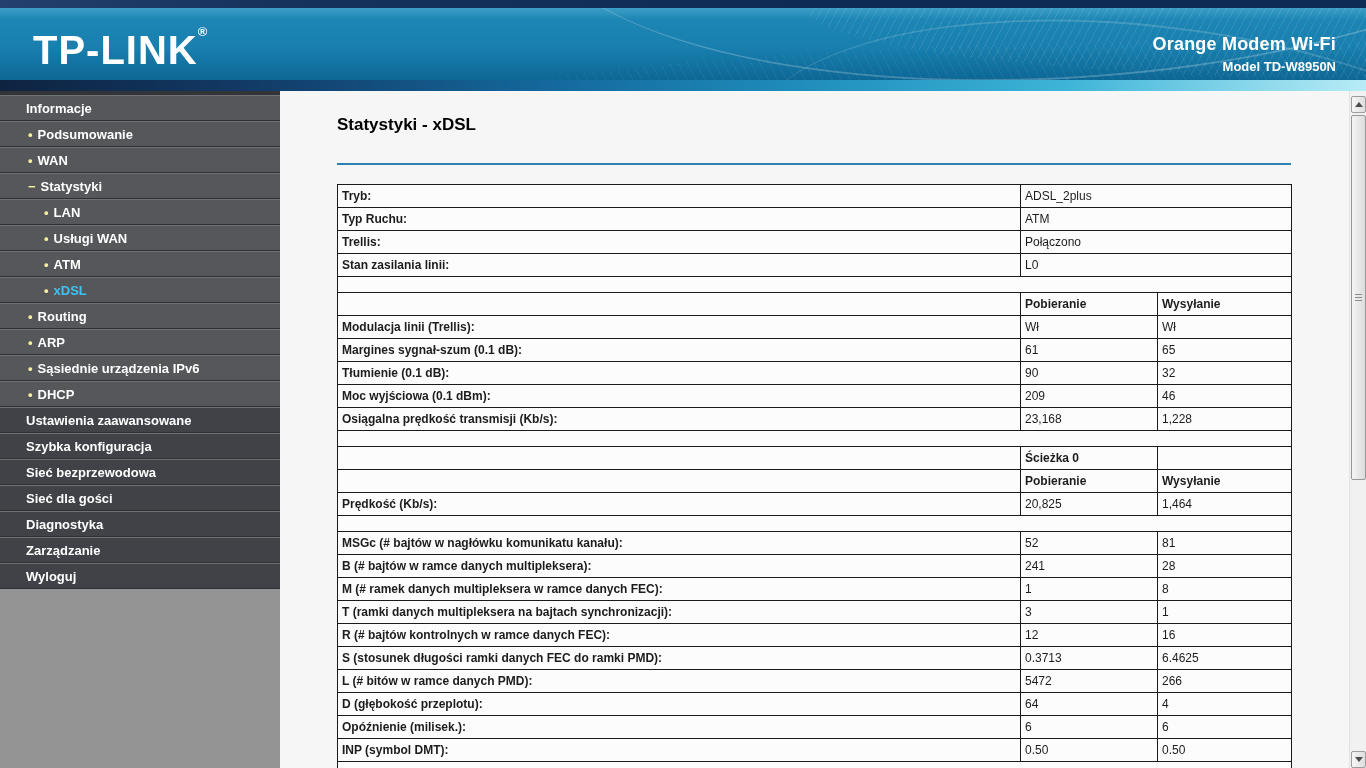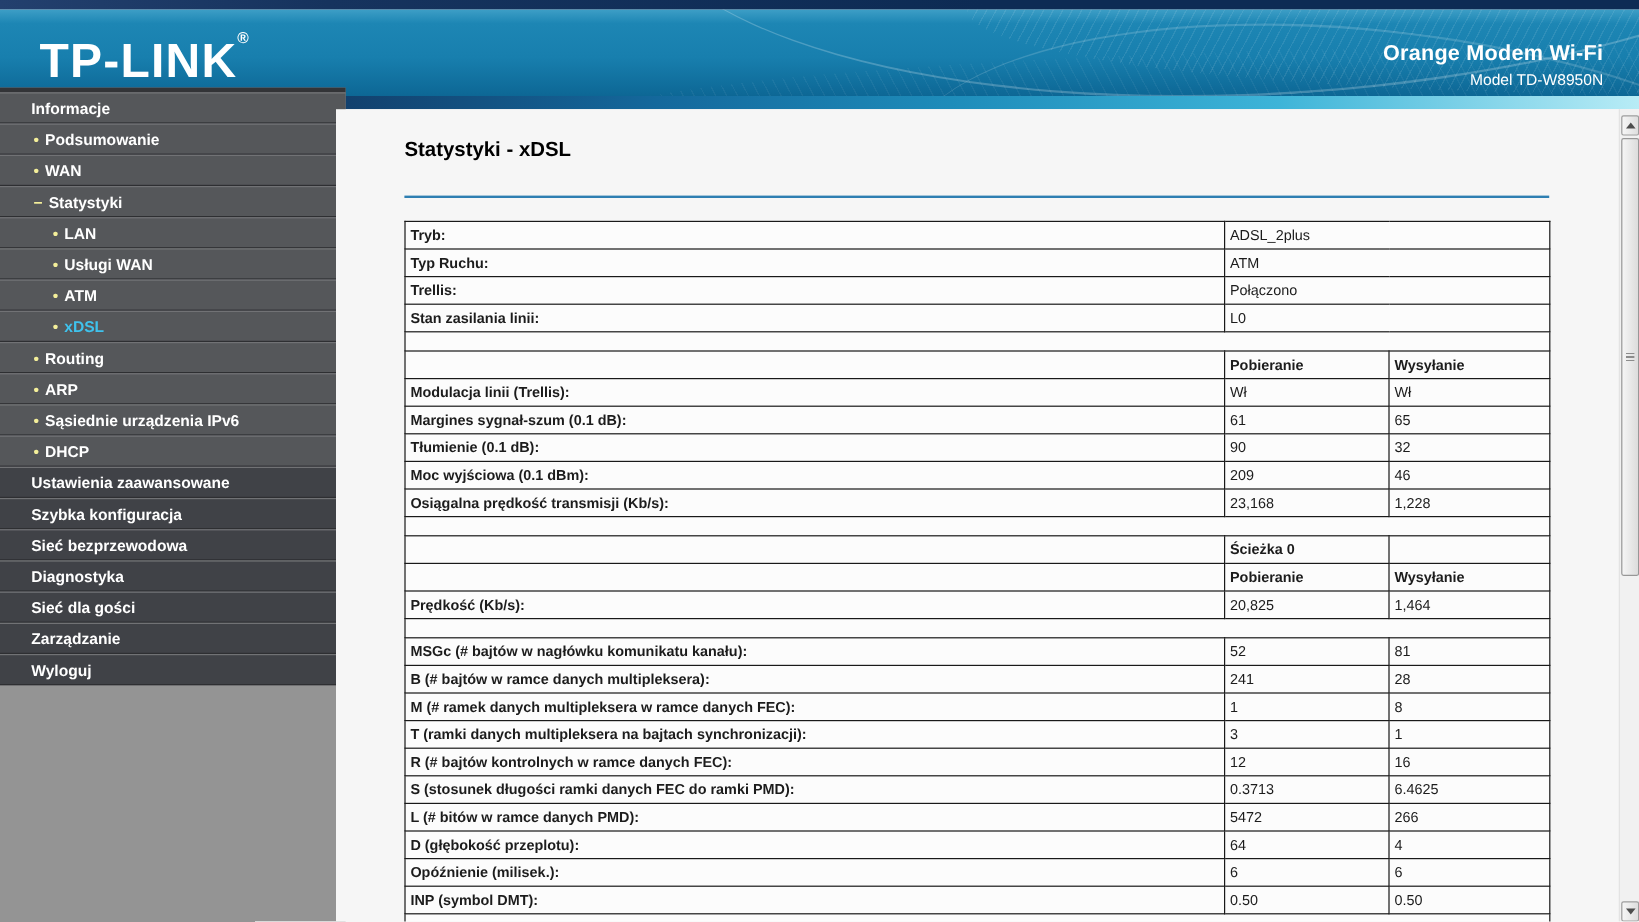--- a/index.html
+++ b/index.html
@@ -27,26 +27,26 @@
     background:repeating-linear-gradient(62deg,rgba(255,255,255,.14) 0 1px,transparent 1px 8px);
     border-top-left-radius:100% 100%;}
   .swoosh{position:absolute;border-radius:50%;pointer-events:none;}
   .s1{right:-260px;top:-330px;width:1100px;height:400px;border-bottom:2px solid rgba(255,255,255,.22);transform:rotate(-4deg);}
   .s2{right:-200px;top:18px;width:820px;height:320px;border-top:2px solid rgba(255,255,255,.16);transform:rotate(7deg);}
   .logo{position:absolute;left:33px;top:16px;color:#fff;font-weight:bold;
     font-size:40px;letter-spacing:1px;text-align:right;}
   .logo .reg{font-size:13px;vertical-align:28px;font-weight:bold;}
   .header-right{position:absolute;right:30px;top:26px;text-align:right;color:#fff;}
   .product{font-size:18px;font-weight:bold;letter-spacing:.2px;}
-  .model{font-size:13px;font-weight:normal;margin-top:4px;}
+  .model{font-size:13px;font-weight:bold;margin-top:4px;}
   .header-bottomstrip{position:absolute;left:0;top:80px;width:100%;height:11px;
     background:linear-gradient(to right,#0e2340 0%,#123a66 18%,#14689c 40%,#1e8cba 58%,#3db4d8 78%,#b8ecf6 100%);}
 
   
-  .sidebar{position:absolute;left:0;top:73px;width:288px;bottom:0;
+  .sidebar{position:absolute;left:0;top:91px;width:288px;bottom:0;
     background:var(--sidebar_filler,#949494);}
   .sidebar-topedge{height:4px;background:#333437;}
   .side-item{height:26px;display:flex;align-items:center;
     border-top:1px solid #717275;border-bottom:1px solid #2e2f32;
     color:#fff;font-size:13px;font-weight:bold;cursor:pointer;}
   .side-item.light{background:var(--sidebar_sub_bg,#55575a);}
   .side-item.dark{background:var(--sidebar_top_bg,#404247);}
   .side-item .bullet{color:var(--bullet_yellow,#f4ef9a);margin-right:5px;font-size:13px;line-height:1;}
   .side-item .minus{color:var(--bullet_yellow,#f4ef9a);margin-right:5px;font-weight:bold;}
   .side-item.ind0{padding-left:26px;}
@@ -158,24 +158,24 @@
       <div class="side-item ind0 dark">
         <span class="item-label">Ustawienia zaawansowane</span>
       </div>
       <div class="side-item ind0 dark">
         <span class="item-label">Szybka konfiguracja</span>
       </div>
       <div class="side-item ind0 dark">
         <span class="item-label">Sieć bezprzewodowa</span>
       </div>
       <div class="side-item ind0 dark">
+        <span class="item-label">Sieć dla gości</span>
+      </div>
+      <div class="side-item ind0 dark">
         <span class="item-label">Diagnostyka</span>
-      </div>
-      <div class="side-item ind0 dark">
-        <span class="item-label">Sieć dla gości</span>
       </div>
       <div class="side-item ind0 dark">
         <span class="item-label">Zarządzanie</span>
       </div>
       <div class="side-item ind0 dark">
         <span class="item-label">Wyloguj</span>
       </div>
     </nav>
 
   <main class="content">

